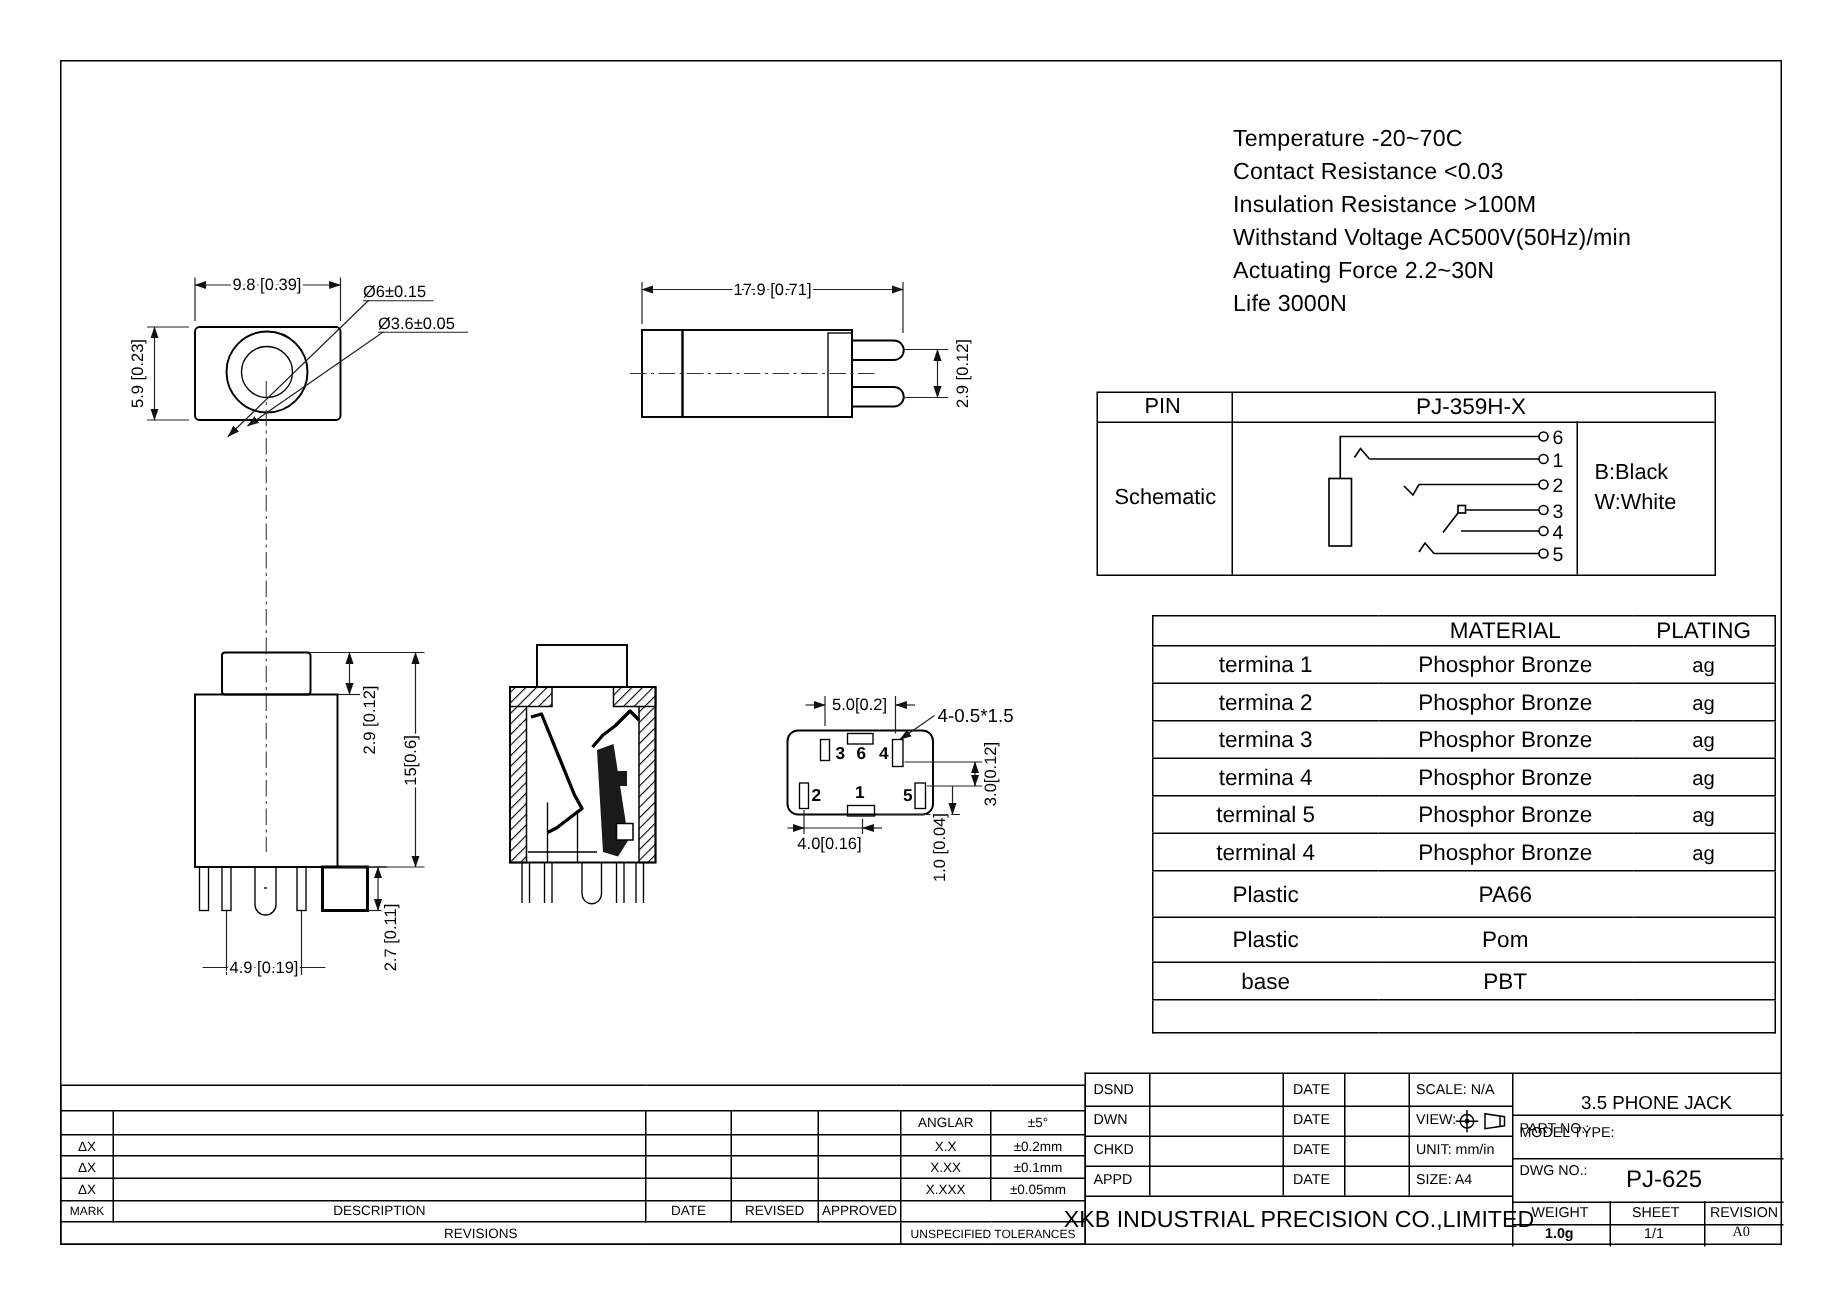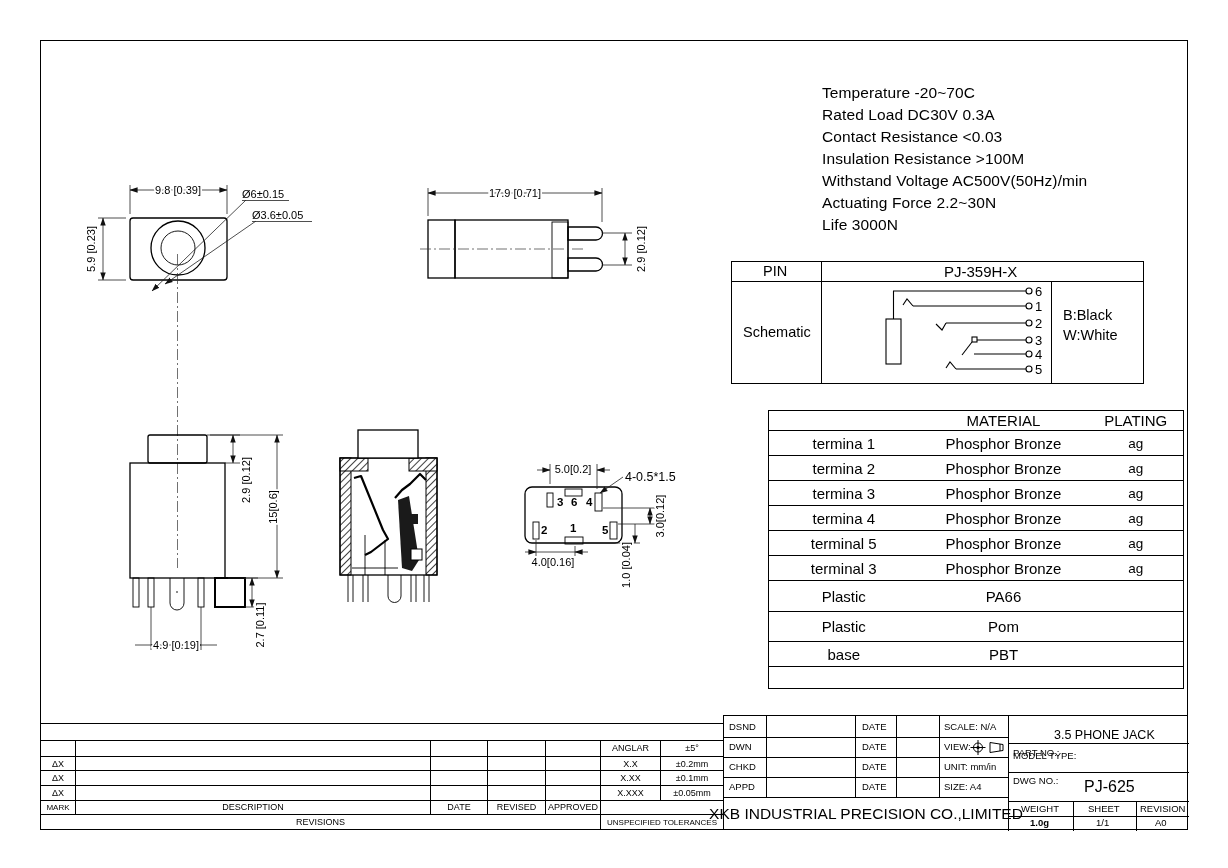--- a/index.html
+++ b/index.html
@@ -195,21 +195,20 @@
       <line class="d" x1="535" y1="506" x2="535" y2="516"></line>
       <line class="d" x1="485" y1="512" x2="496" y2="512" marker-end="url(#ar)"></line>
       <line class="d" x1="496" y1="512" x2="535" y2="512"></line>
       <line class="d" x1="535" y1="512" x2="548" y2="512" marker-start="url(#ar)"></line>
       <text class="dim" x="513" y="526" text-anchor="middle">4.0[0.16]</text>
     </g>
   </svg>
 
   <div class="abs specs">
     <div>Temperature -20~70C</div>
-    <div>Rated Load DC30V 0.3A</div>
     <div>Contact Resistance &lt;0.03</div>
     <div>Insulation Resistance &gt;100M</div>
     <div>Withstand Voltage AC500V(50Hz)/min</div>
     <div>Actuating Force 2.2~30N</div>
     <div>Life 3000N</div>
   </div>
 
   <div class="abs pin-table">
     <div class="hl" style="left:0;top:19px;width:411px;"></div>
     <div class="vl" style="left:89px;top:0;height:121px;"></div>
@@ -282,21 +281,21 @@
           <td>termina 4</td>
           <td>Phosphor  Bronze</td>
           <td style="font-size:13.5px">ag</td>
         </tr>
     <tr style="height:25px">
           <td>terminal 5</td>
           <td>Phosphor  Bronze</td>
           <td style="font-size:13.5px">ag</td>
         </tr>
     <tr style="height:25px">
-          <td>terminal 3</td>
+          <td>terminal 4</td>
           <td>Phosphor  Bronze</td>
           <td style="font-size:13.5px">ag</td>
         </tr>
     <tr style="height:31px">
           <td>Plastic</td>
           <td>PA66</td>
           <td></td>
         </tr>
     <tr style="height:30px">
           <td>Plastic</td>
@@ -428,16 +427,16 @@
     <span class="cell-lbl" style="left:289px;top:2px;margin-top:32px;">MODEL TYPE:</span>
     <span style="position:absolute;left:330px;top:12px;font-size:12.5px;">3.5 PHONE JACK</span>
     <span class="cell-lbl" style="left:289px;top:31px;">PART NO.:</span>
     <span class="cell-lbl" style="left:289px;top:59px;">DWG NO.:</span>
     <span class="tb-big" style="position:absolute;left:360px;top:62px;">PJ-625</span>
     <span class="cell-lbl" style="left:297px;top:87px;">WEIGHT</span>
     <span class="cell-lbl" style="left:364px;top:87px;">SHEET</span>
     <span class="cell-lbl" style="left:416px;top:87px;">REVISION</span>
     <span class="cell-lbl" style="left:306px;top:101px;font-weight:bold;">1.0g</span>
     <span class="cell-lbl" style="left:372px;top:101px;">1/1</span>
-    <span class="cell-lbl" style="left:431px;top:101px;">A0</span>
+    <span class="cell-lbl" style="left:431px;top:101px;font-family:Liberation Serif, serif;">A0</span>
   </div>
 
 </div>
 
 </body></html>

